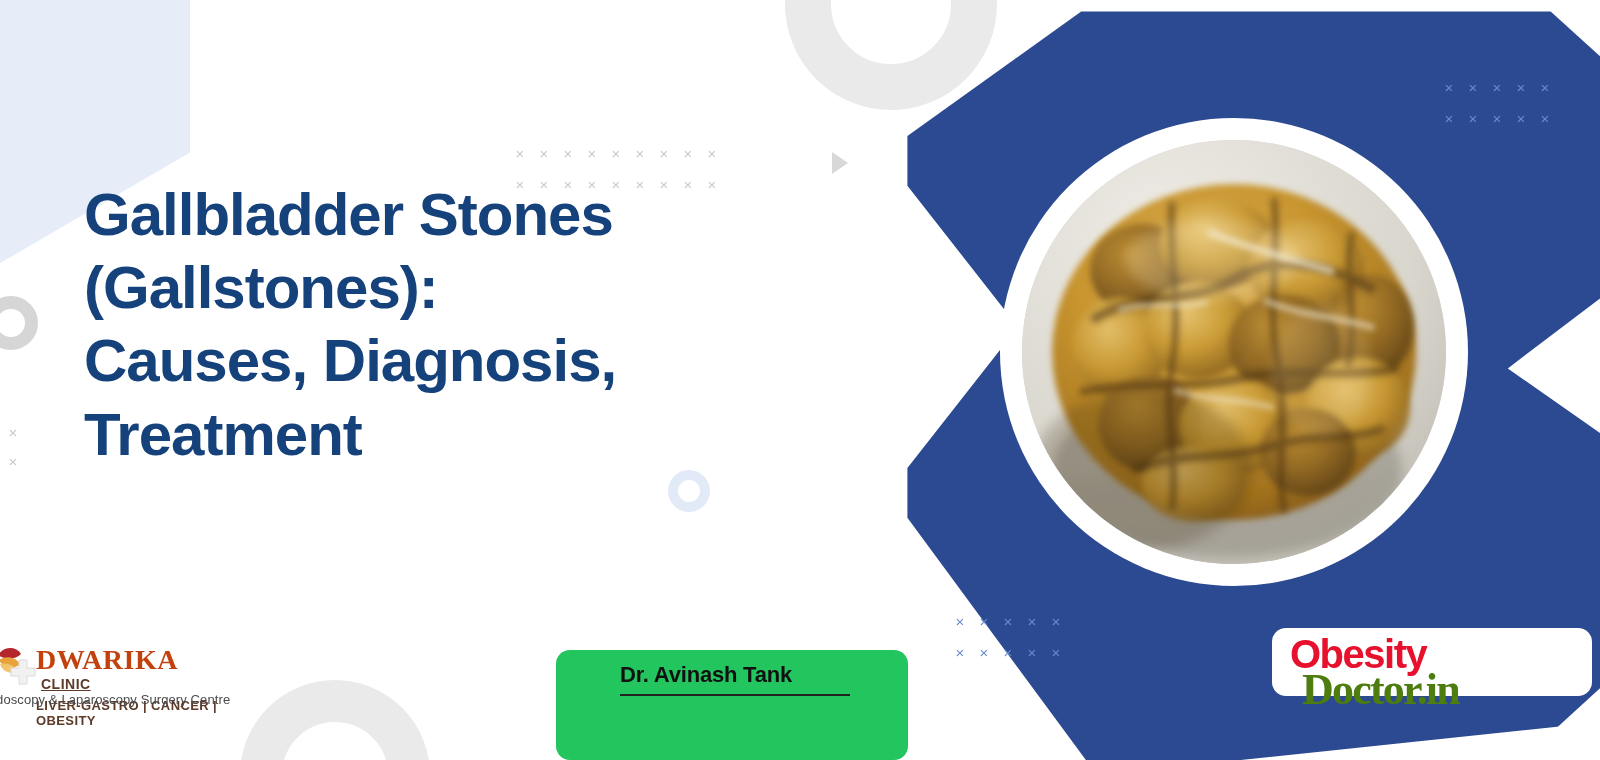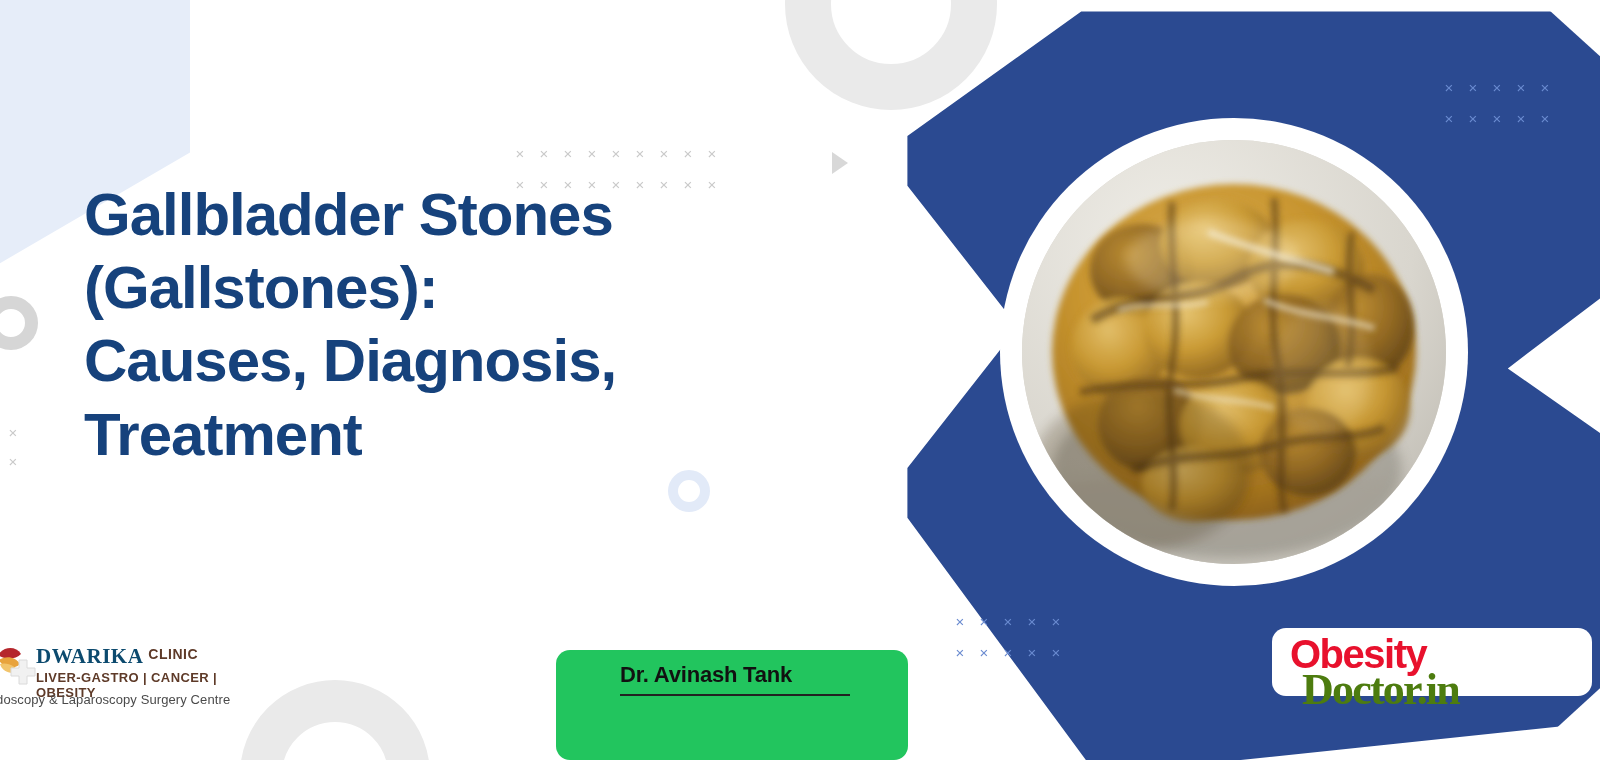--- a/index.html
+++ b/index.html
@@ -165,34 +165,35 @@
     position: absolute;
     left: -8px; top: 640px;
     width: 238px; height: 78px;
     background: #ffffff;
   }
   .dw-mark { position: absolute; left: 2px; top: 2px; width: 48px; height: 48px; }
   .dw-text-wrap { position: absolute; left: 44px; top: 4px; }
   .dw-name {
     font-family: "Liberation Serif", serif;
     font-weight: bold;
-    font-size: 21px;
-    color: #0c4a6e;
+    font-size: 28px;
+    color: #c2410c;
     letter-spacing: 0.5px;
     display: inline-block;
   }
   .dw-clinic {
     font-family: "Liberation Sans", sans-serif;
     font-weight: bold;
     font-size: 14px;
     color: #5E3A28;
     letter-spacing: 0.5px;
     display: inline-block;
     vertical-align: 4px;
     margin-left: 5px;
+    text-decoration: underline;
   }
   .dw-specialties {
     font-family: "Liberation Sans", sans-serif;
     font-weight: bold;
     font-size: 13px;
     color: #5E3A28;
     letter-spacing: 0.4px;
     margin-top: 1px;
   }
   .dw-sub {

